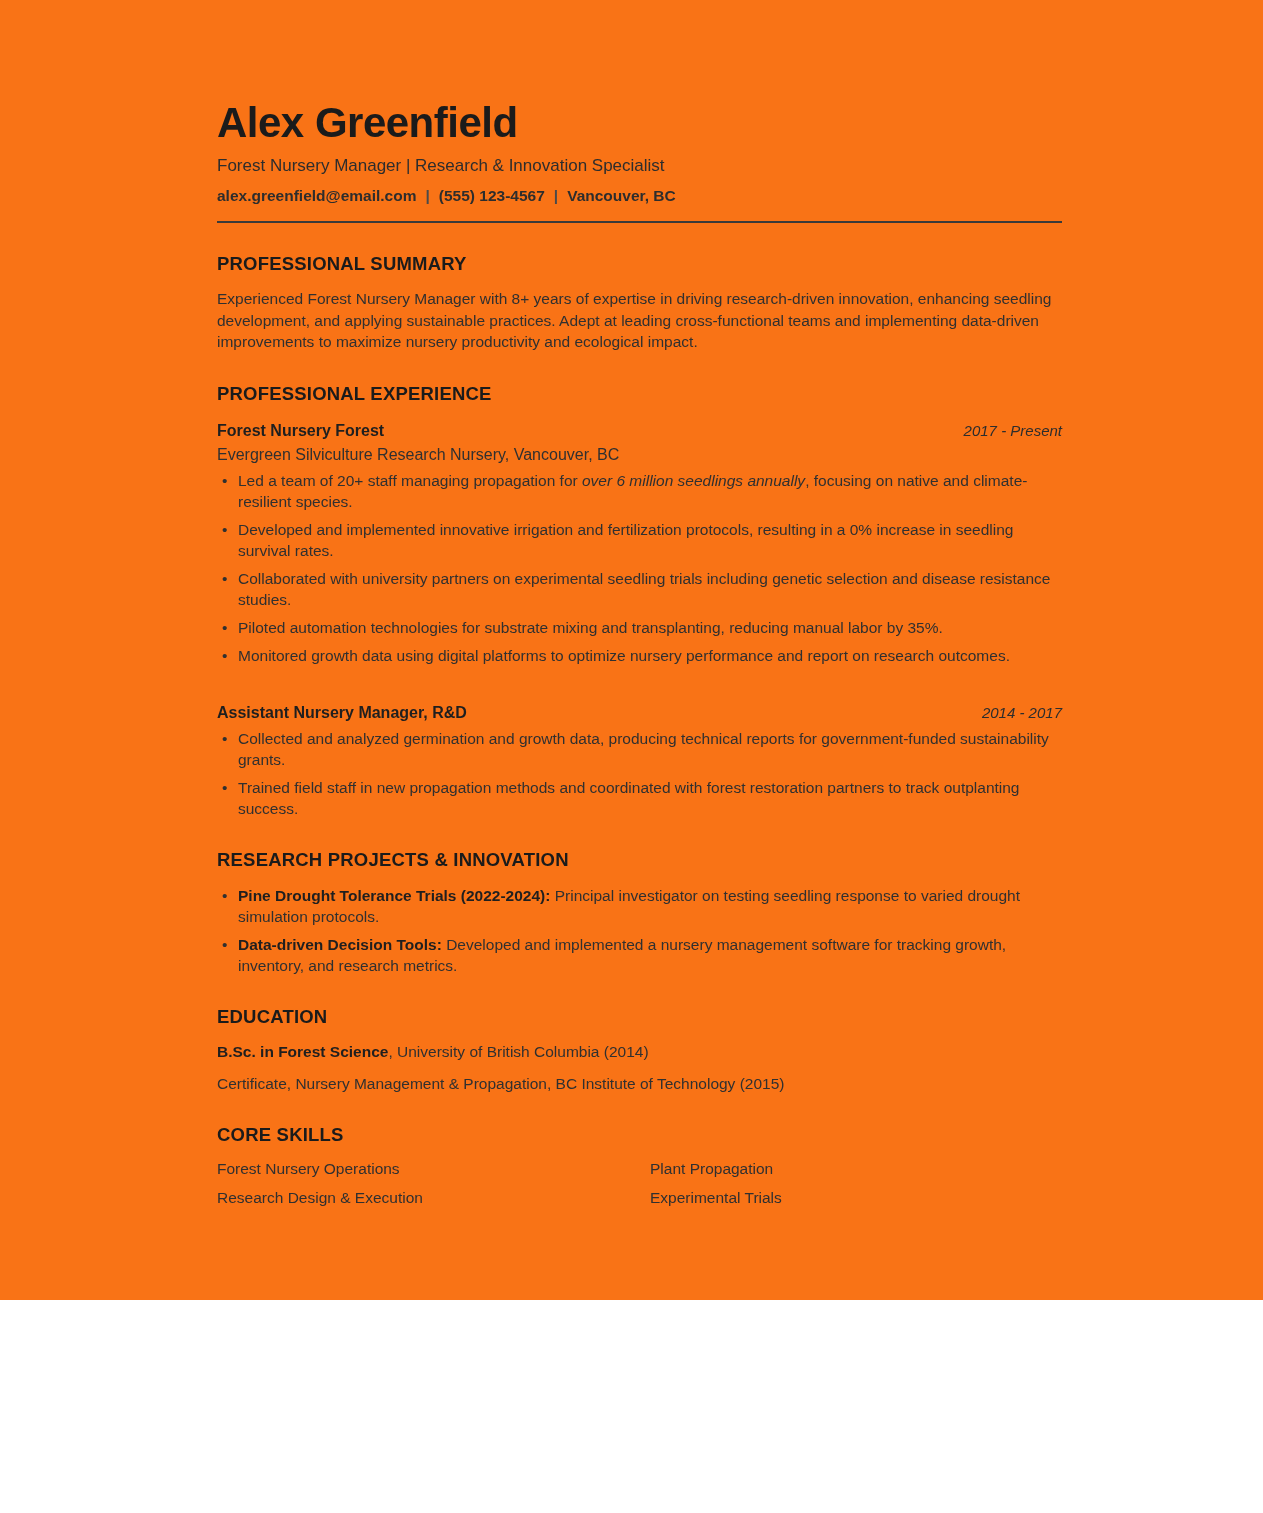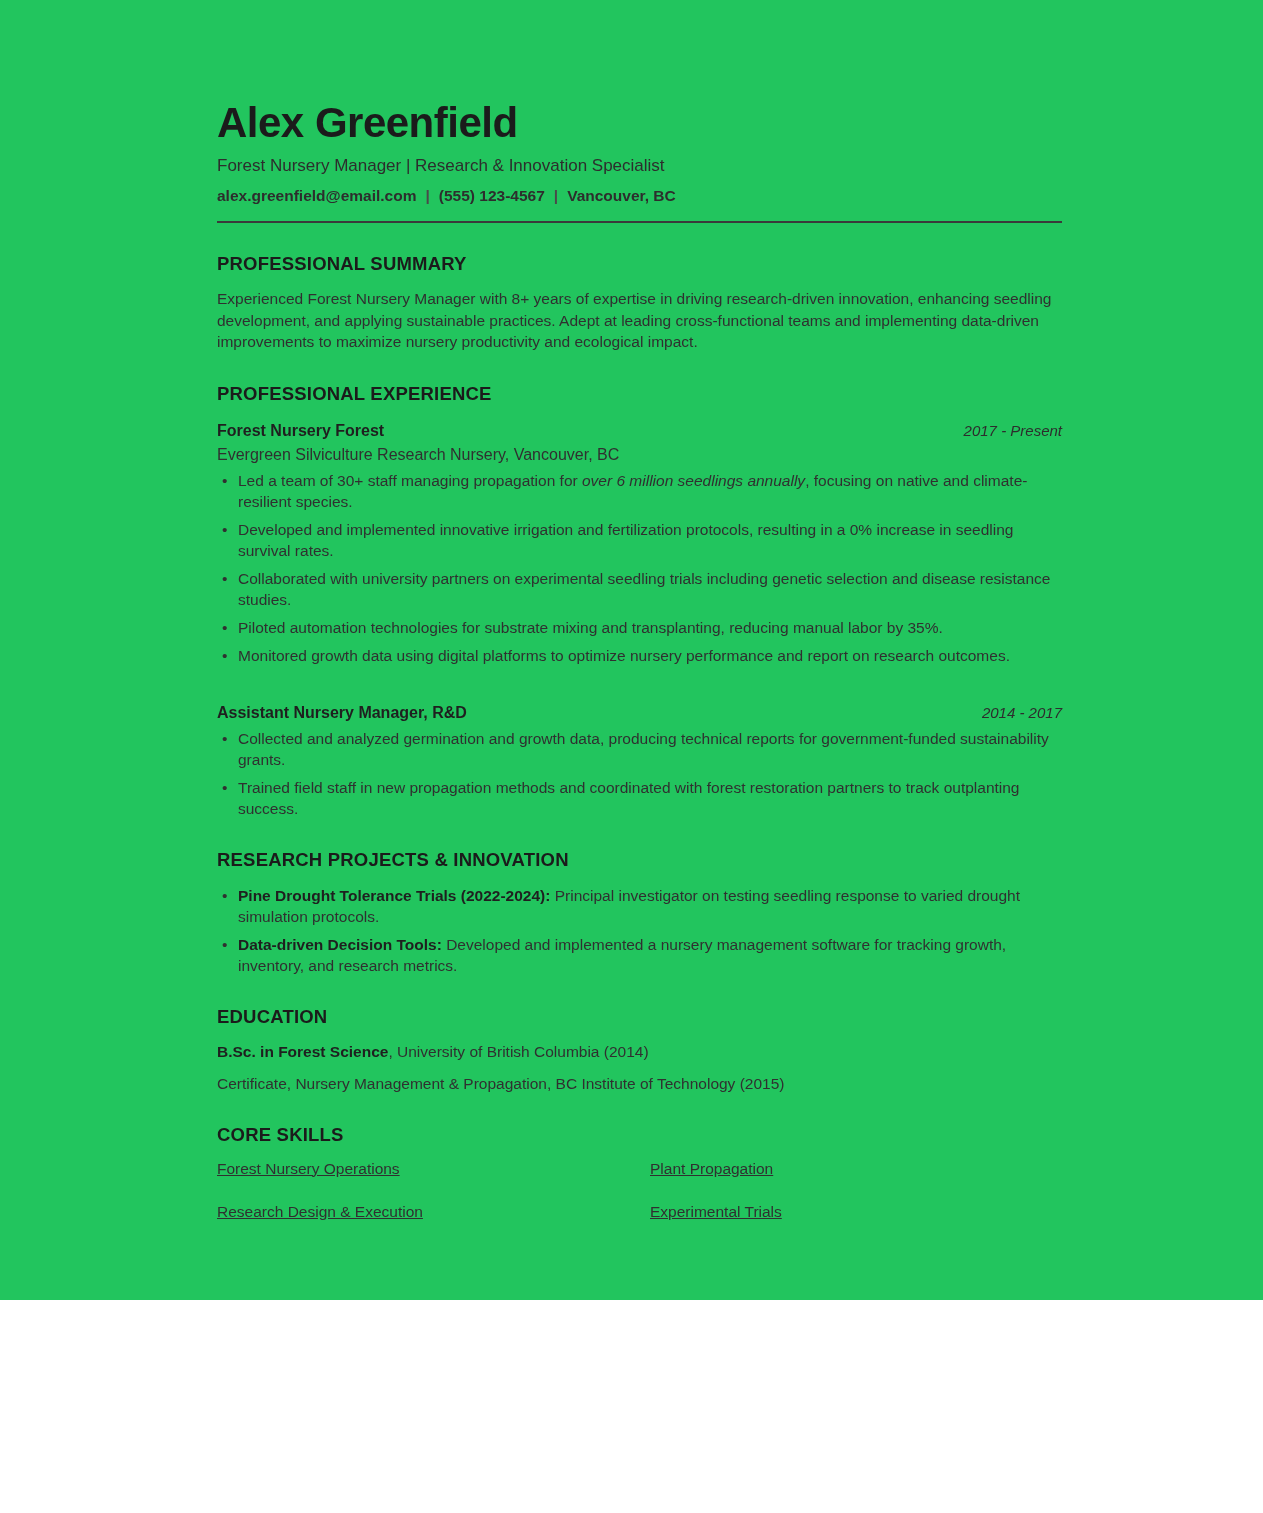--- a/index.html
+++ b/index.html
@@ -13,21 +13,21 @@
     font-family: "Liberation Sans", "DejaVu Sans", sans-serif;
     color: #303030;
     position: relative;
   }
   .page-clip {
     position: absolute;
     top: 0; left: 0;
     width: 1263px;
     height: 1300px;
     overflow: hidden;
-    background: #22c55e;
+    background: #f97316;
   }
   .content {
     position: absolute;
     left: 217px;
     top: 100px;
     width: 845px;
   }
   
   .name {
     margin: 0;
@@ -125,24 +125,23 @@
   .em-seg { font-style: italic; }
   .strong-seg { font-weight: 700; color: #1f1f1f; }
   
   .edu-line { margin: 11px 0 0 0; font-size: 15.5px; line-height: 21px; }
   .edu-line.first { margin-top: 14px; }
   
   .skills-grid {
     margin-top: 13px;
     display: grid;
     grid-template-columns: 433px auto;
-    row-gap: 22px;
-    font-size: 15.5px;
-    line-height: 21px;
-    text-decoration: underline;
+    row-gap: 8px;
+    font-size: 15.5px;
+    line-height: 21px;
   }
 </style>
 </head>
 <body>
 
 <div class="page-clip">
   <div class="content">
 
     <header>
       <h1 class="name">Alex Greenfield</h1>
@@ -159,21 +158,21 @@
     <section>
       <h2 class="section-heading">PROFESSIONAL EXPERIENCE</h2>
 
       <div class="job">
         <div class="job-header">
           <span class="job-title">Forest Nursery Forest</span>
           <span class="job-dates">2017 - Present</span>
         </div>
         <p class="company">Evergreen Silviculture Research Nursery, Vancouver, BC</p>
         <ul class="bullets">
-          <li><span>Led a team of 30+ staff managing propagation for </span><span class="em-seg">over 6 million seedlings annually</span><span>, focusing on native and climate-resilient species.</span></li>
+          <li><span>Led a team of 20+ staff managing propagation for </span><span class="em-seg">over 6 million seedlings annually</span><span>, focusing on native and climate-resilient species.</span></li>
           <li>Developed and implemented innovative irrigation and fertilization protocols, resulting in a 0% increase in seedling survival rates.</li>
           <li>Collaborated with university partners on experimental seedling trials including genetic selection and disease resistance studies.</li>
           <li>Piloted automation technologies for substrate mixing and transplanting, reducing manual labor by 35%.</li>
           <li>Monitored growth data using digital platforms to optimize nursery performance and report on research outcomes.</li>
         </ul>
       </div>
 
       <div class="job">
         <div class="job-header">
           <span class="job-title">Assistant Nursery Manager, R&amp;D</span>

